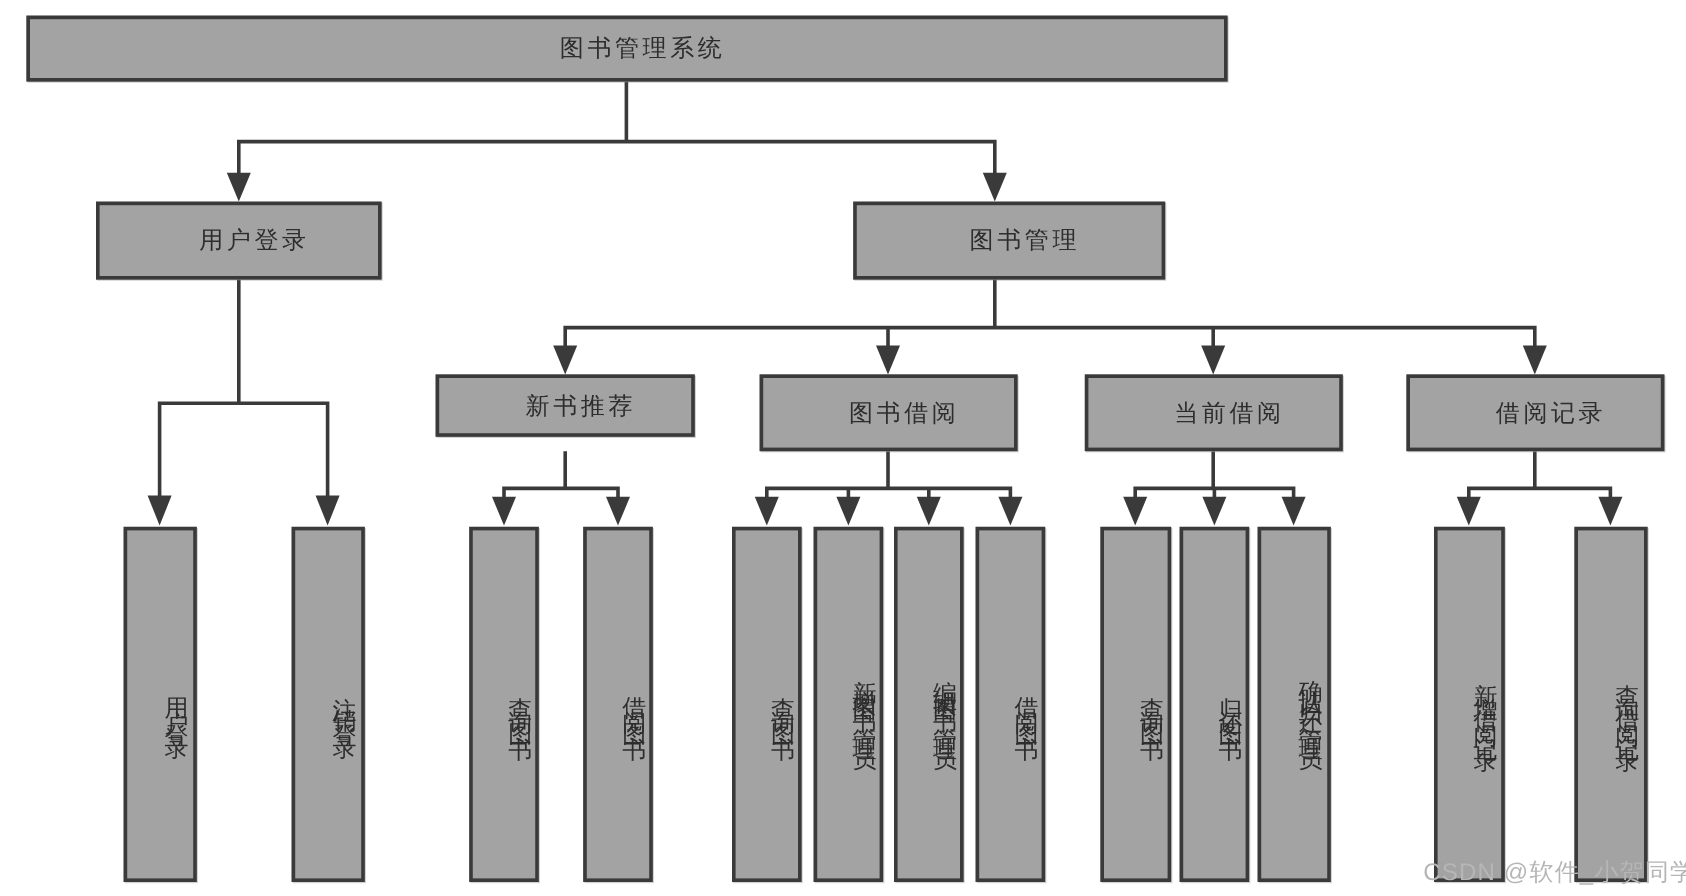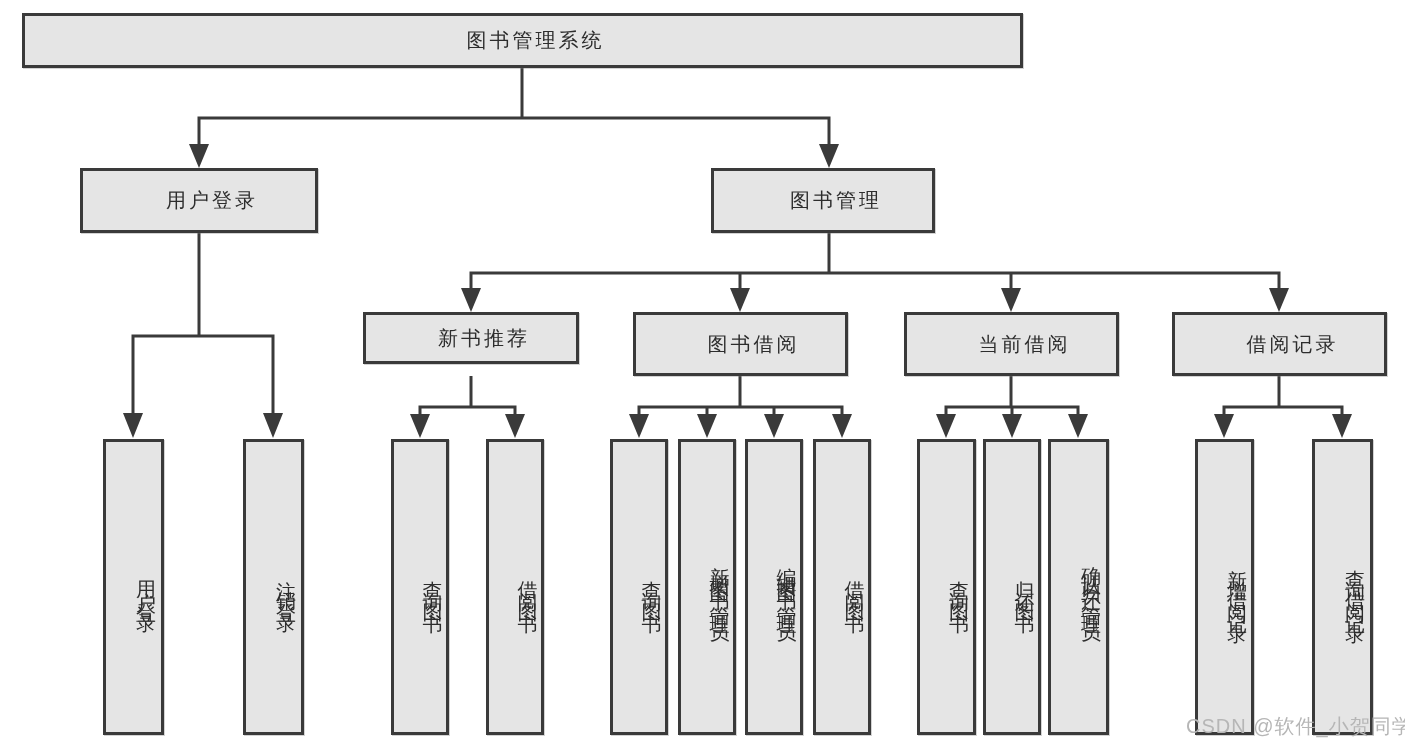--- a/index.html
+++ b/index.html
@@ -14,21 +14,21 @@
   }
   #connectors {
     position: absolute;
     left: 0; top: 0;
     width: 1405px; height: 747px;
     z-index: 1;
   }
   .node {
     position: absolute;
     box-sizing: border-box;
-    background: #e5e5e5;
+    background: #a3a3a3;
     border: 3px solid #3a3a3a;
     box-shadow: 1px 1px 0 rgba(130,130,130,0.35);
     display: flex;
     align-items: center;
     justify-content: center;
     font-size: 20px;
     letter-spacing: 3px;
     z-index: 2;
     white-space: nowrap;
     padding-left: 26px;
@@ -100,21 +100,21 @@
       <polygon points="1002,414 1022,414 1012,438"></polygon>
       <polygon points="1068,414 1088,414 1078,438"></polygon>
       <polygon points="1214,414 1234,414 1224,438"></polygon>
       <polygon points="1332,414 1352,414 1342,438"></polygon>
     </g>
   </svg>
 
   <div class="node" style="left:22px; top:13px; width:1001px; height:55px;">图书管理系统</div>
 
   <div class="node" style="left:80px; top:168px; width:238px; height:65px;">用户登录</div>
-  <div class="node" style="left:711px; top:168px; width:224px; height:65px;">图书管理</div>
+  <div class="node" style="left:711px; top:168px; width:260px; height:65px;">图书管理</div>
 
   <div class="node" style="left:363px; top:312px; width:216px; height:52px;">新书推荐</div>
   <div class="node" style="left:633px; top:312px; width:215px; height:64px;font-family:Liberation Mono, monospace;">图书借阅</div>
   <div class="node" style="left:904px; top:312px; width:215px; height:64px;">当前借阅</div>
   <div class="node" style="left:1172px; top:312px; width:215px; height:64px;">借阅记录</div>
 
   <div class="node vert" style="left:103px; top:439px; width:61px; height:296px;">用户登录</div>
   <div class="node vert" style="left:243px; top:439px; width:61px; height:296px;">注销登录</div>
 
   <div class="node vert" style="left:391px; top:439px; width:58px; height:296px;">查询图书</div>

